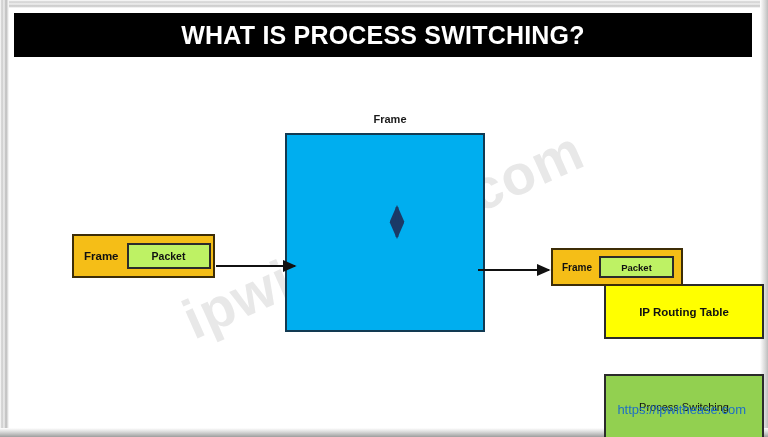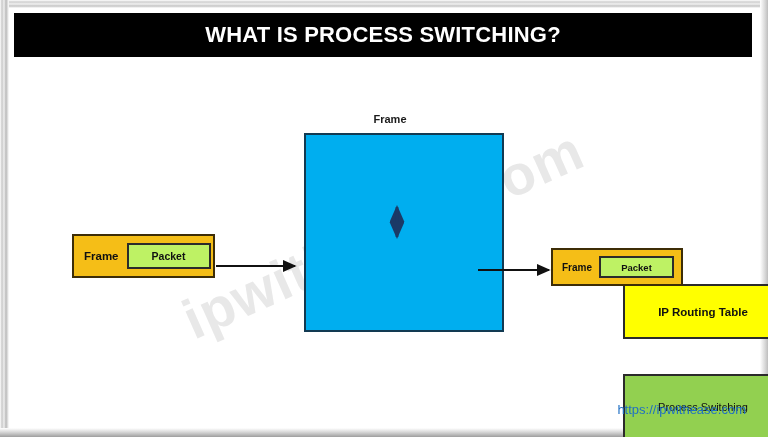--- a/index.html
+++ b/index.html
@@ -49,21 +49,21 @@
     top: 13px;
     width: 738px;
     height: 44px;
     background: #000000;
     display: flex;
     align-items: center;
     justify-content: center;
   }
   .title-text {
     color: #ffffff;
-    font-size: 22px;
+    font-size: 25px;
     font-weight: bold;
     letter-spacing: 0.2px;
     font-family: "Liberation Sans", sans-serif;
     white-space: nowrap;
   }
 
   
   .watermark {
     position: absolute;
     left: 148px;
@@ -98,21 +98,21 @@
     left: 340px;
     top: 113px;
     width: 100px;
     text-align: center;
     font-size: 11px;
     font-weight: bold;
     color: #1a1a1a;
   }
   .blue-box {
     position: absolute;
-    left: 304px;
+    left: 285px;
     top: 133px;
     width: 200px;
     height: 199px;
     background: #00AEEF;
     border: 2px solid #123a52;
   }
   .yellow-box {
     position: absolute;
     left: 317px;
     top: 149px;

